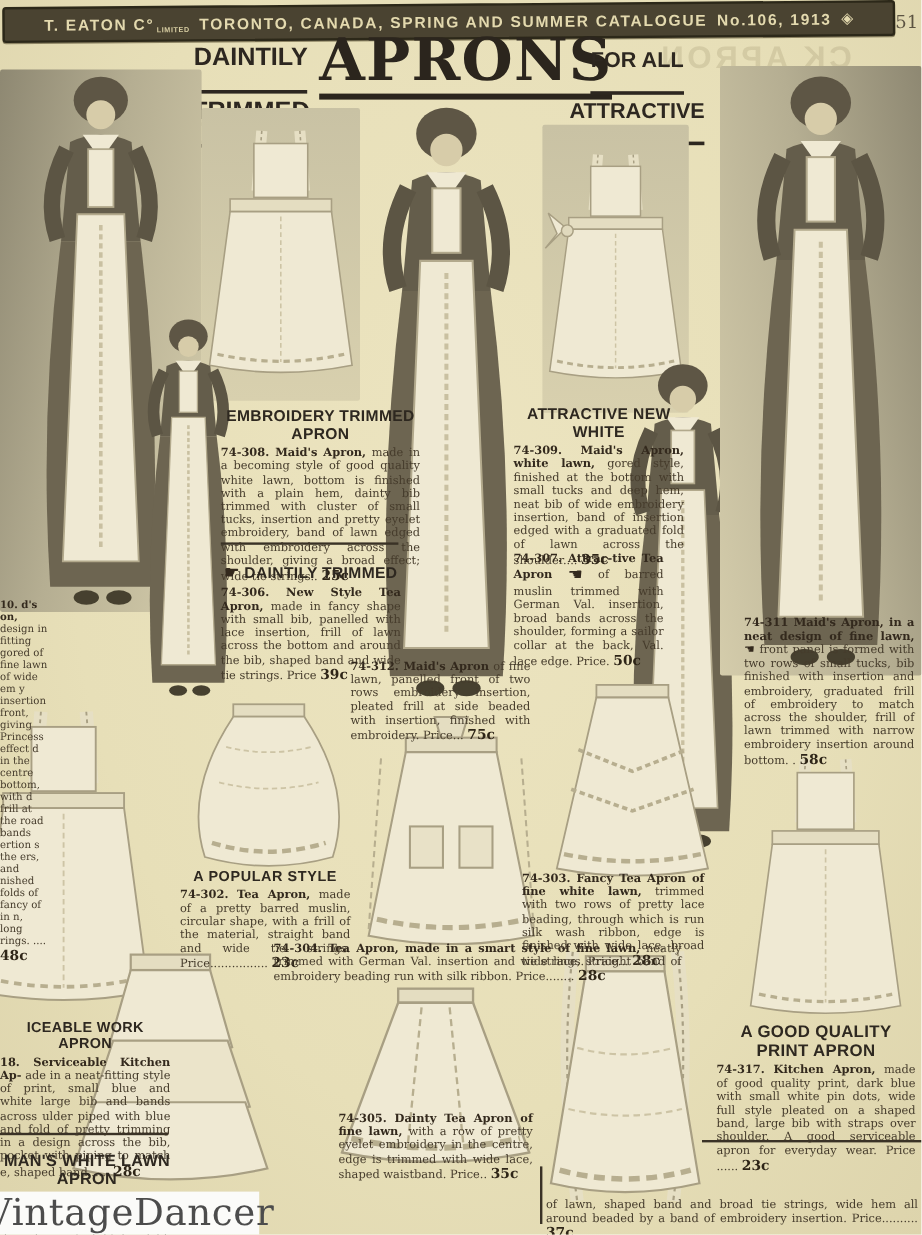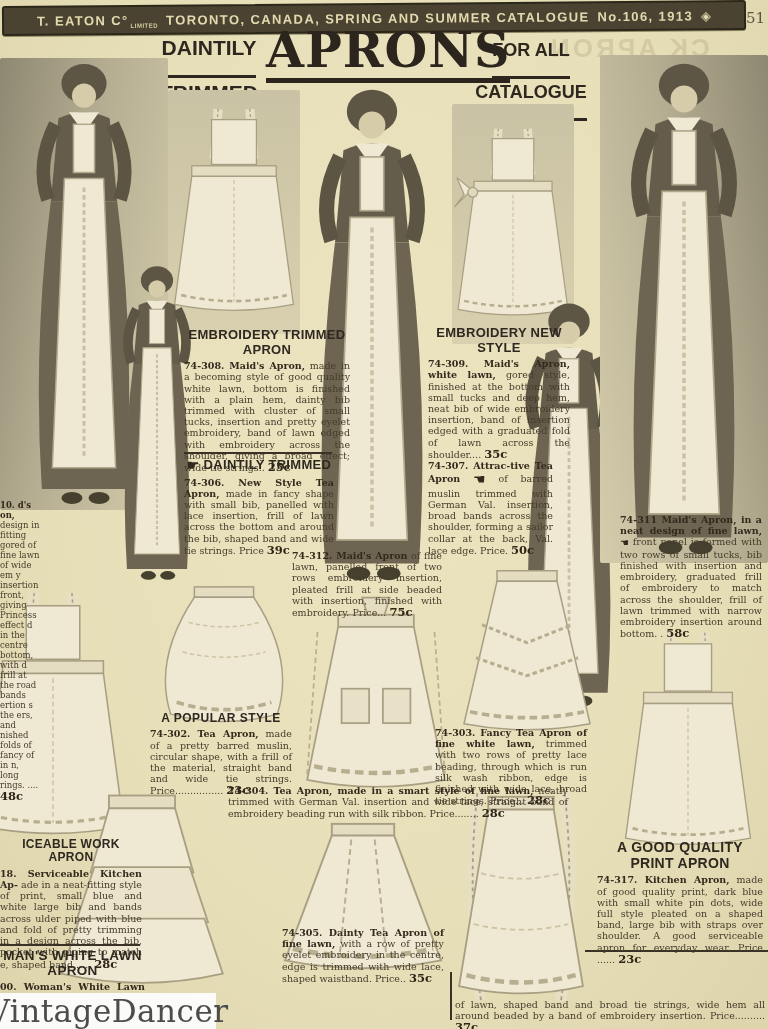--- a/index.html
+++ b/index.html
@@ -23,21 +23,21 @@
   .title-side{position:absolute;text-align:center;font-family:"Liberation Sans",sans-serif;
     font-weight:bold;color:#2d2720;}
   .title-side .ln{display:inline-block;border-bottom:3px solid #2d2720;padding-bottom:15px;margin-bottom:3px;}
   .title-main{position:absolute;left:266px;top:26px;width:200px;text-align:center;
     font-family:"DejaVu Serif",serif;font-weight:bold;font-size:49px;line-height:1.02;
     color:#2b251d;letter-spacing:1px;}
   .title-main .ln{display:inline-block;border-bottom:5px solid #2b251d;padding-bottom:2px;}
   
   .listing{position:absolute;font:9.5px/1.18 "DejaVu Serif",serif;text-align:justify;color:#463c2c;}
   .listing h3{font:bold 13px/1.12 "Liberation Sans",sans-serif;text-align:center;
-    color:#2e2820;letter-spacing:.3px;margin:0 0 3px;}
+    color:#2e2820;letter-spacing:.3px;margin:12px 0 3px;}
   .listing .lead{font-weight:bold;color:#33291d;}
   .listing .price{font-weight:bold;font-size:11.5px;color:#2e2517;white-space:nowrap;}
   .listing p{margin:0;}
   .hand{font-size:14px;color:#33291d;vertical-align:middle;}
   .rule{position:absolute;background:#3a3226;}
   
   .fig{position:absolute;}
   .fig svg{width:100%;height:100%;display:block;}
   .photo-dark{background:linear-gradient(100deg,#8e8872 0%,#b5ae92 45%,#d4ccab 100%);border-radius:2px;}
   .photo-mid{background:linear-gradient(180deg,#c9c2a4 0%,#d8d0ae 100%);border-radius:2px;}
@@ -94,21 +94,21 @@
 
   <div class="title-side" style="left:150px;top:36px;width:118px;font-size:21px;">
     <span class="ln">DAINTILY</span><br>
     <span class="ln">TRIMMED</span>
   </div>
   <div class="title-main">
     <span class="ln">APRONS</span>
   </div>
   <div class="title-side" style="left:468px;top:40px;width:126px;font-size:18px;">
     <span class="ln">FOR ALL</span><br>
-    <span class="ln">CATALOGUE</span>
+    <span class="ln">ATTRACTIVE</span>
   </div>
 
   <div class="fig photo-dark" style="left:0;top:58px;width:168px;height:452px;">
     <svg viewBox="0 0 100 300">
         <use href="#woman"></use>
       </svg>
   </div>
   <div class="fig photo-mid" style="left:168px;top:90px;width:132px;height:244px;">
     <svg viewBox="0 0 100 160">
         <use href="#apron-hang"></use>
@@ -217,21 +217,21 @@
     <h3>EMBROIDERY TRIMMED APRON</h3>
     <p><span class="lead">74-308. Maid's Apron,</span> <span>made in a becoming style of good quality white lawn, bottom is finished with a plain hem, dainty bib trimmed with cluster of small tucks, insertion and pretty eyelet embroidery, band of lawn edged with embroidery across the shoulder, giving a broad effect; wide tie strings..</span> <span class="price">25c</span></p>
   </div>
 
   <div class="listing" style="left:184px;top:458px;width:150px;">
     <h3><span class="hand">☛</span> <span>DAINTILY TRIMMED</span></h3>
     <p><span class="lead">74-306. New Style Tea Apron,</span> <span>made in fancy shape with small bib, panelled with lace insertion, frill of lawn across the bottom and around the bib, shaped band and wide tie strings. Price</span> <span class="price">39c</span></p>
   </div>
 
   <div class="listing" style="left:428px;top:326px;width:142px;">
-    <h3>EMBROIDERY NEW STYLE</h3>
+    <h3>ATTRACTIVE NEW WHITE</h3>
     <p><span class="lead">74-309. Maid's Apron, white lawn,</span> <span>gored style, finished at the bottom with small tucks and deep hem, neat bib of wide embroidery insertion, band of insertion edged with a graduated fold of lawn across the shoulder....</span> <span class="price">35c</span></p>
   </div>
 
   <div class="listing" style="left:428px;top:460px;width:125px;">
     <p><span class="lead">74-307. Attrac-tive Tea Apron</span> <span class="hand">☚</span> <span>of barred muslin trimmed with German Val. insertion, broad bands across the shoulder, forming a sailor collar at the back, Val. lace edge. Price.</span> <span class="price">50c</span></p>
   </div>
 
   <div class="listing" style="left:620px;top:514px;width:142px;">
     <p><span class="lead">74-311 Maid's Apron, in a neat design of fine lawn,</span> <span class="hand" style="font-size:10px;">☚</span> <span>front panel is formed with two rows of small tucks, bib finished with insertion and embroidery, graduated frill of embroidery to match across the shoulder, frill of lawn trimmed with narrow embroidery insertion around bottom. .</span> <span class="price">58c</span></p>
   </div>

